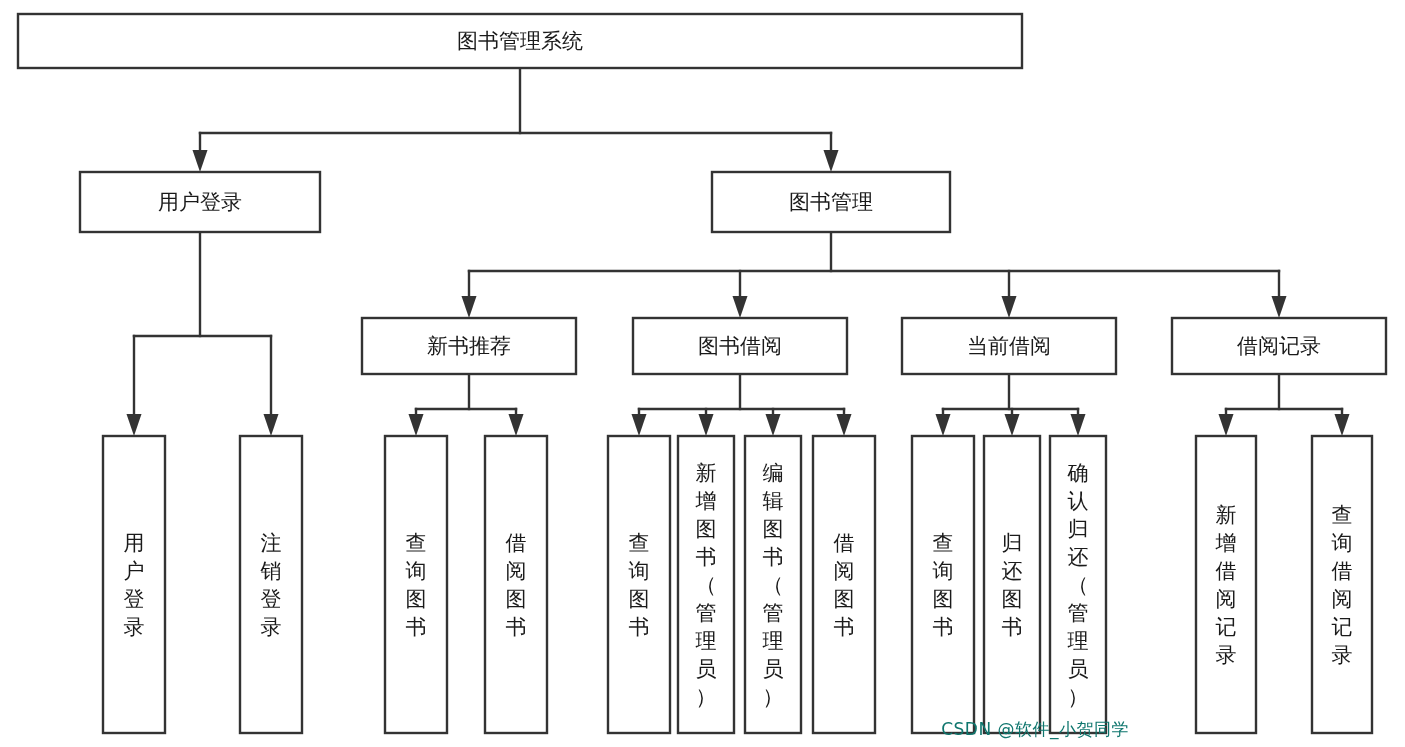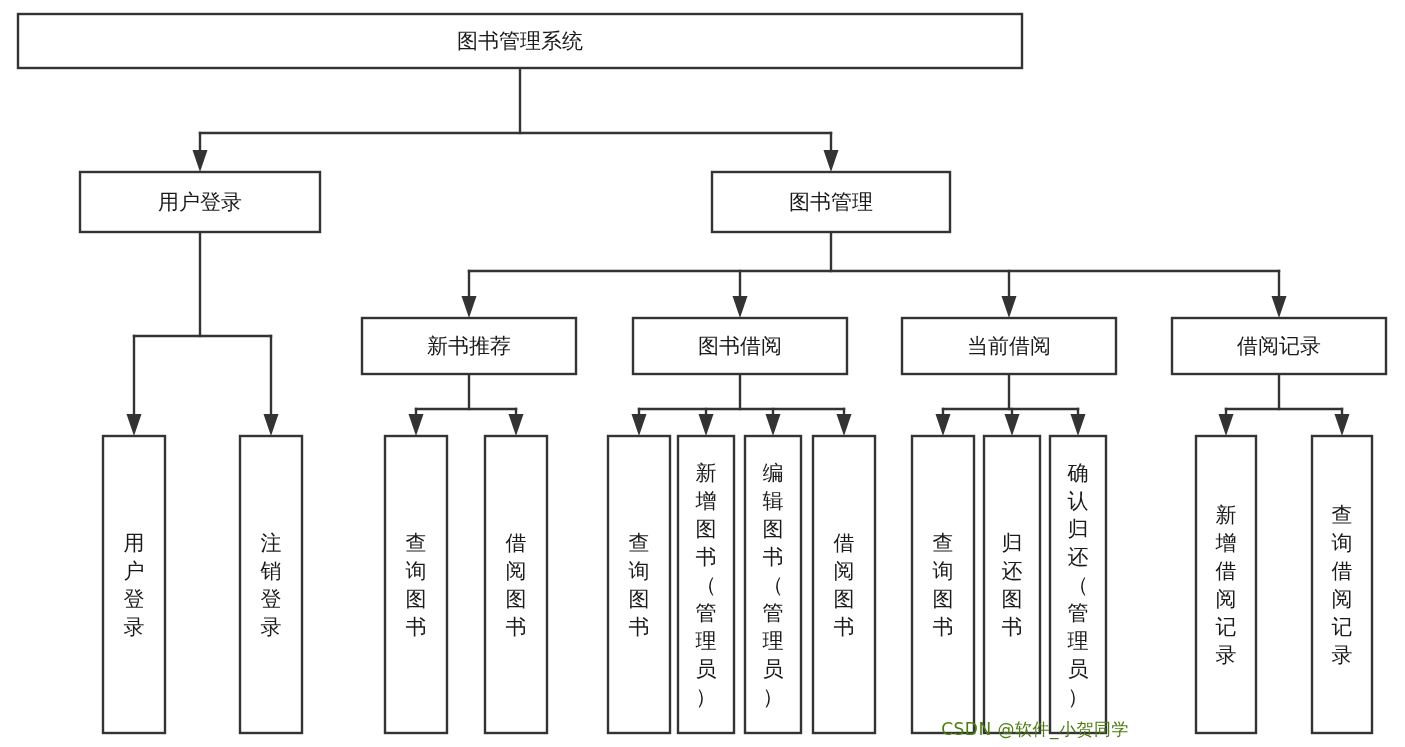--- a/index.html
+++ b/index.html
@@ -56,21 +56,21 @@
     font-size: 21px;
     fill: #1a1a1a;
     text-anchor: middle;
   }
   .watermark {
     position: absolute;
     right: 14px;
     bottom: 6px;
     font-family: "DejaVu Sans", "Liberation Sans", sans-serif;
     font-size: 17px;
-    color: #4d7c0f;
+    color: #0f766e;
     letter-spacing: 0.5px;
     white-space: nowrap;
     user-select: none;
   }
 </style>
 </head>
 <body>
 
 <div id="diagram-root">
   <svg id="diagram-svg" viewBox="0 0 1405 747">

